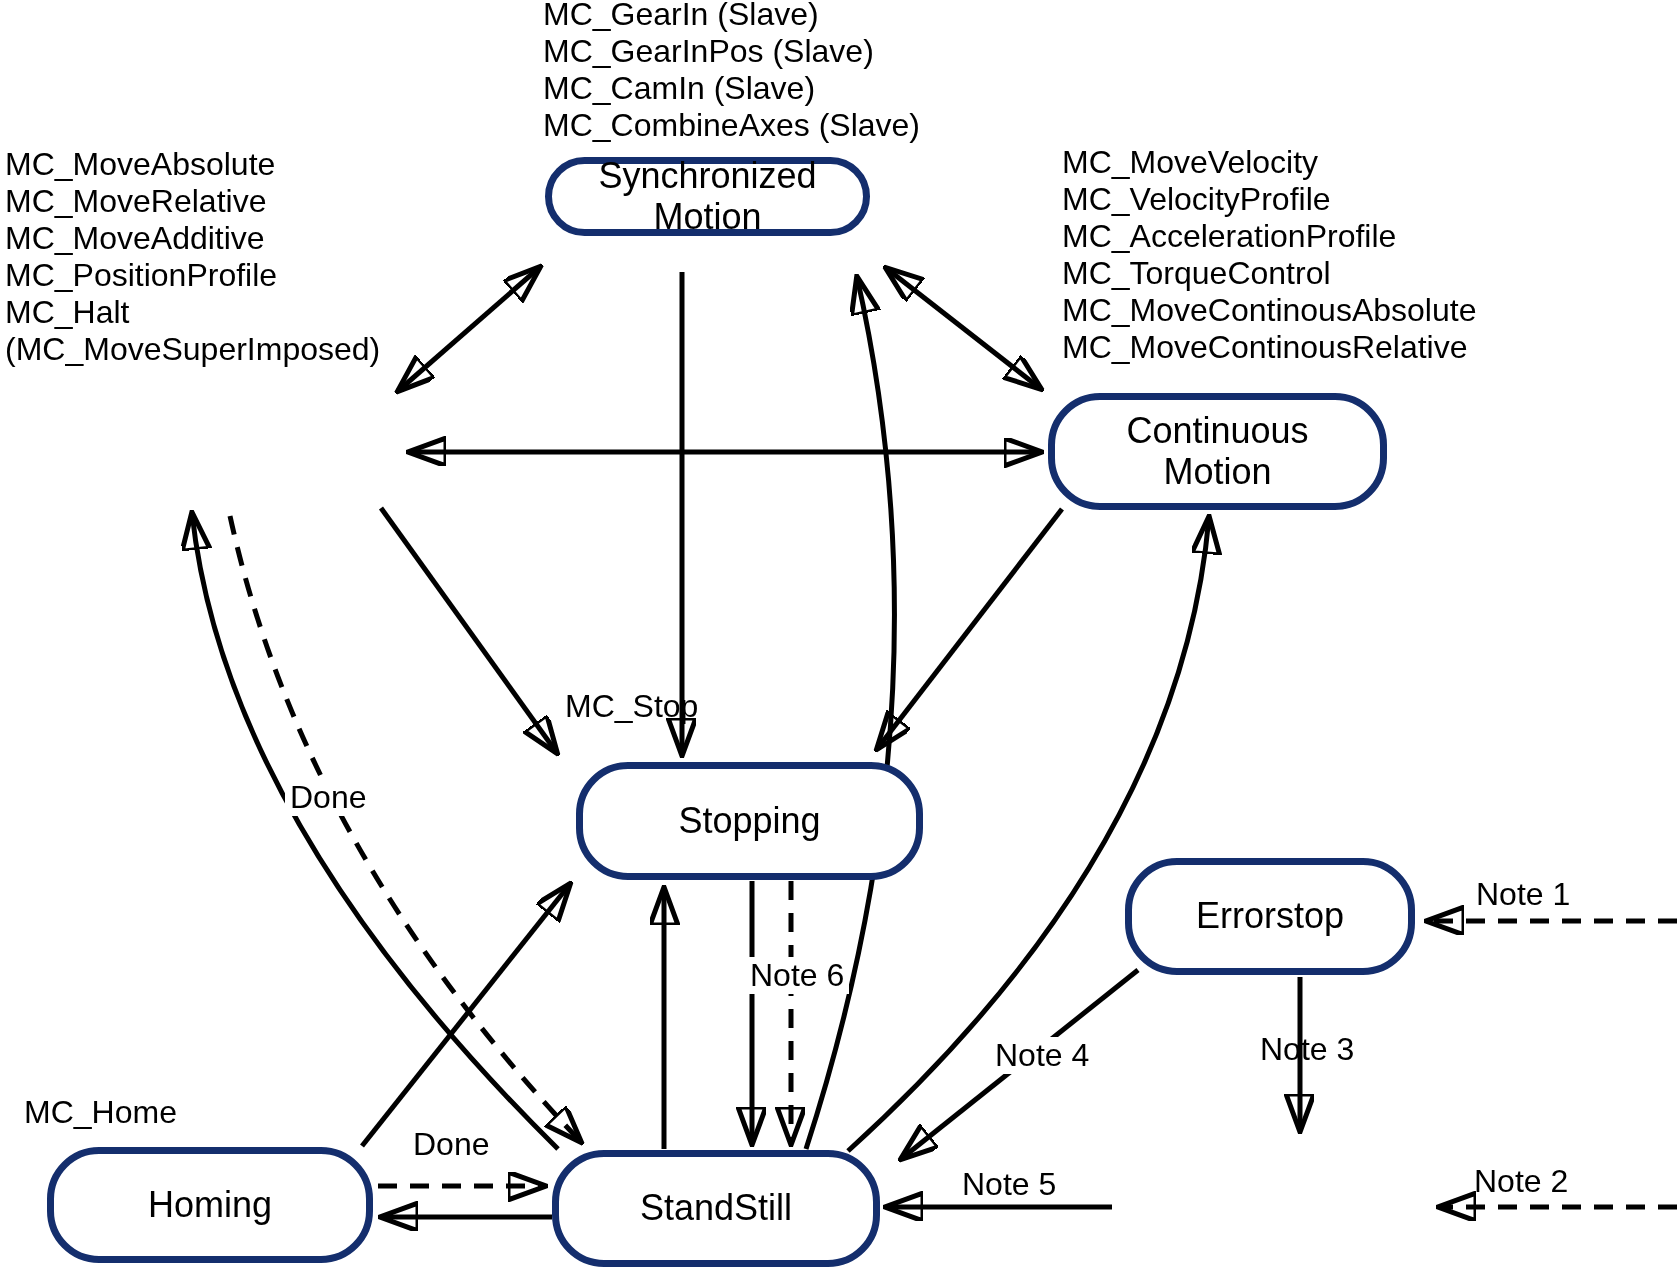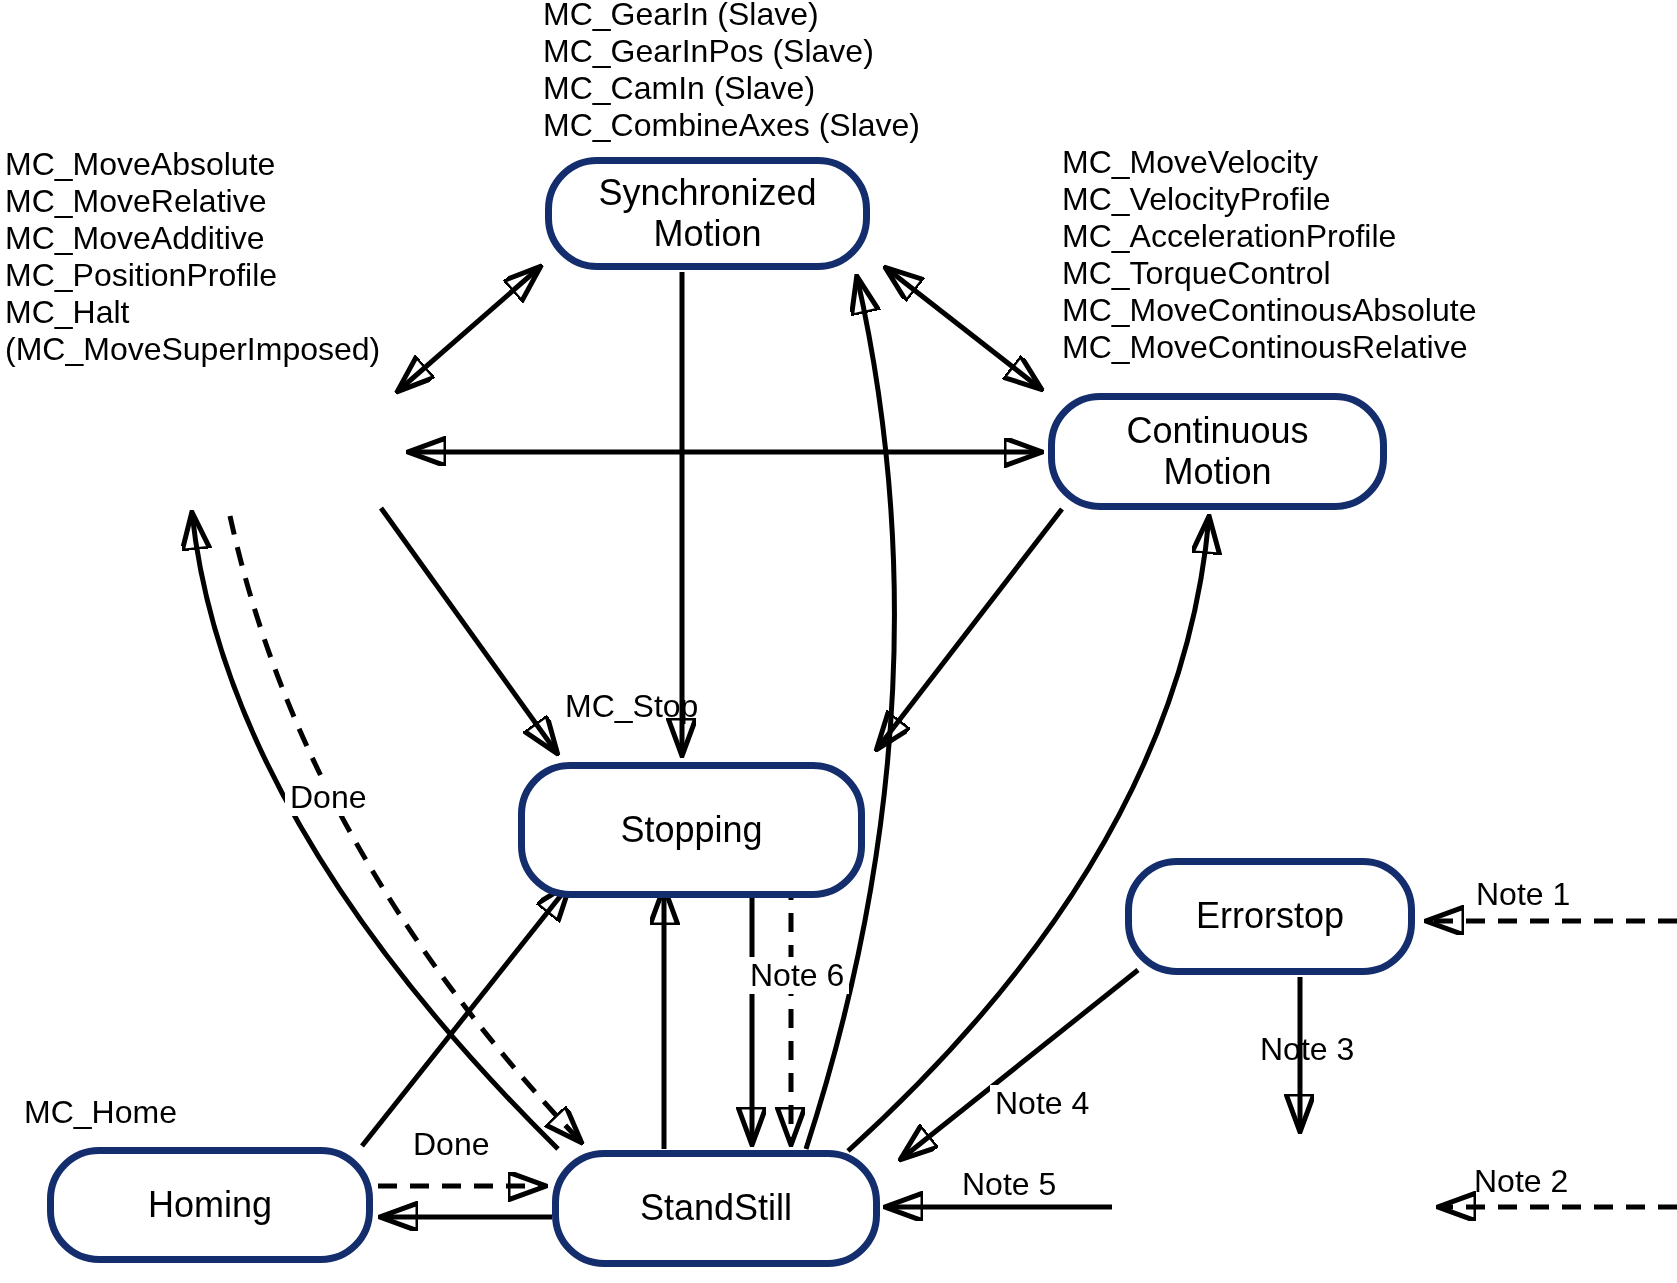--- a/index.html
+++ b/index.html
@@ -65,28 +65,28 @@
     <path d="M552,1217 L381,1217" marker-end="url(#ah)"></path>
     <path d="M806,1149 Q952,700 857,277" marker-end="url(#ah)"></path>
     <path d="M848,1151 Q1180,850 1209,517" marker-end="url(#ah)"></path>
     <path d="M1138,970 L901,1159" marker-end="url(#ah)"></path>
     <path d="M1112,1207 L886,1207" marker-end="url(#ah)"></path>
     <path d="M1300,977 L1300,1131" marker-end="url(#ah)"></path>
     <path class="dashed" d="M1677,921 L1427,921" marker-end="url(#ah)"></path>
     <path class="dashed" d="M1677,1207 L1439,1207" marker-end="url(#ah)"></path>
   </svg>
 
-  <div class="state" style="left:545px;top:157px;width:325px;height:113px;"><span>Synchronized
+  <div class="state" style="left:545px;top:157px;width:325px;height:79px;"><span>Synchronized
 Motion</span></div>
 
 
   <div class="state" style="left:1048px;top:393px;width:339px;height:117px;"><span>Continuous
 Motion</span></div>
 
-  <div class="state" style="left:518px;top:762px;width:347px;height:136px;"><span>Stopping</span></div>
+  <div class="state" style="left:576px;top:762px;width:347px;height:118px;"><span>Stopping</span></div>
 
   <div class="state" style="left:1125px;top:858px;width:290px;height:117px;"><span>Errorstop</span></div>
 
   <div class="state" style="left:47px;top:1147px;width:326px;height:116px;"><span>Homing</span></div>
 
   <div class="state" style="left:552px;top:1150px;width:328px;height:117px;"><span>StandStill</span></div>
 
 
   <div class="ann list" style="left:543px;top:-4px;">
     <div>MC_GearIn (Slave)</div>
@@ -116,21 +116,21 @@
   <div class="ann" style="left:565px;top:688px;">MC_Stop</div>
 
   <div class="ann masked" style="left:285px;top:779px;">Done</div>
 
   <div class="ann" style="left:24px;top:1094px;">MC_Home</div>
 
   <div class="ann" style="left:413px;top:1126px;">Done</div>
 
   <div class="ann masked" style="left:745px;top:957px;">Note 6</div>
 
-  <div class="ann masked" style="left:990px;top:1037px;margin-top:48px;">Note 4</div>
+  <div class="ann masked" style="left:990px;top:1037px;">Note 4</div>
 
   <div class="ann" style="left:962px;top:1166px;">Note 5</div>
 
   <div class="ann" style="left:1260px;top:1031px;">Note 3</div>
 
   <div class="ann" style="left:1476px;top:876px;">Note 1</div>
 
   <div class="ann" style="left:1474px;top:1163px;text-align:center;">Note 2</div>
 
 </div>

